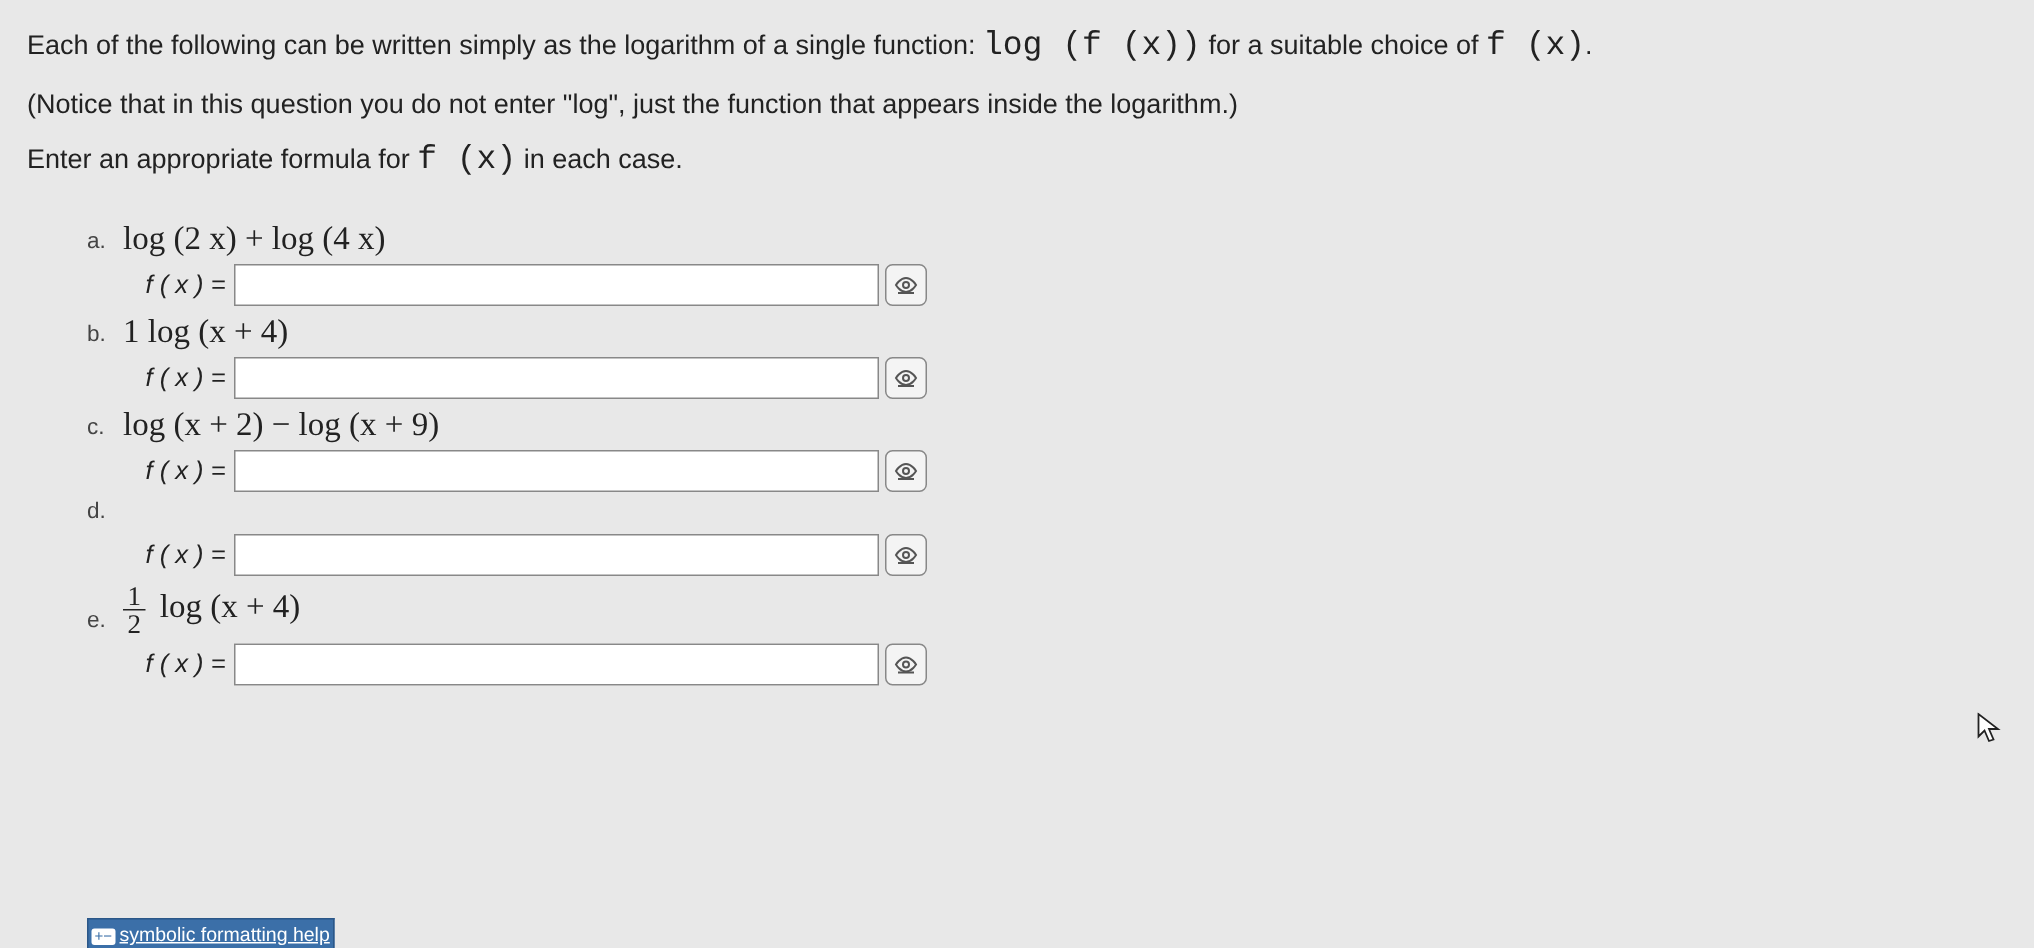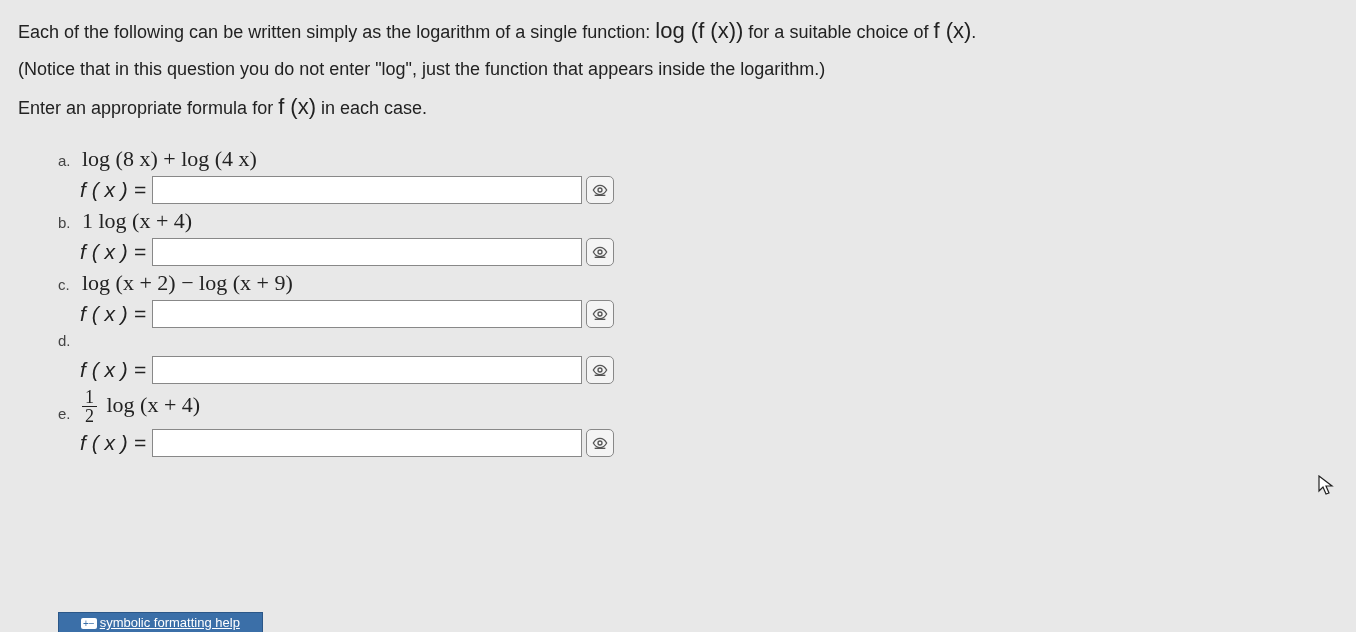--- a/index.html
+++ b/index.html
@@ -8,28 +8,28 @@
     background: #e8e8e8;
     width: 1356px;
     height: 632px;
     padding: 10px 18px;
     color: #222;
     font-size: 18px;
     position: relative;
     overflow: hidden;
   }
   .intro { line-height: 1.9; margin-bottom: 18px; }
-  .intro .math { font-family: Liberation Sans, sans-serif; font-size: 22px; }
+  .intro .math { font-family: Liberation Mono, monospace; font-size: 22px; }
   .items { padding-left: 40px; }
   .item { margin-bottom: 6px; }
   .row-label { display: flex; align-items: flex-end; gap: 6px; margin-bottom: 4px; }
   .part-letter { font-size: 15px; color: #444; padding-bottom: 3px; min-width: 18px; }
   .expr { font-family: 'Times New Roman', serif; font-size: 22px; }
   .answer-row { display: flex; align-items: center; gap: 6px; margin: 4px 0 4px 22px; }
-  .fx { font-family: Arial, sans-serif; font-size: 21px; font-style: italic; }
+  .fx { font-family: Arial, sans-serif; font-size: 17px; font-style: italic; margin-left: 17px; }
   .input-wrap { display: inline-flex; align-items: stretch; }
   input[type="text"] {
     width: 430px;
     height: 28px;
     border: 1px solid #888;
     background: #fff;
     padding: 2px 6px;
     font-size: 15px;
   }
   .preview-btn {
@@ -56,21 +56,21 @@
   }
   .frac .num { border-bottom: 1px solid #222; padding: 0 3px; }
   .frac .den { padding: 0 3px; }
   .help-link {
     position: absolute;
     left: 58px;
     bottom: 0;
     background: #3b6fa8;
     color: #fff;
     font-size: 13px;
-    padding: 2px 22px;
+    padding: 2px 2px;
     border: 1px solid #2b5788;
     border-bottom: none;
     text-decoration: underline;
     cursor: pointer;
   }
   .help-link .pm {
     display: inline-block;
     background: #fff;
     color: #3b6fa8;
     font-size: 10px;
@@ -103,21 +103,21 @@
     <span class="math">f (x)</span>
     <span> in each case.</span>
   </div>
 </div>
 
 <div class="items">
 
   <div class="item">
     <div class="row-label">
       <span class="part-letter">a.</span>
-      <span class="expr">log (8 x) + log (4 x)</span>
+      <span class="expr">log (2 x) + log (4 x)</span>
     </div>
     <div class="answer-row">
       <span class="fx">f ( x ) =</span>
       <span class="input-wrap">
         <input type="text" value="" style="">
         <span class="preview-btn" title="Preview">
           <svg viewBox="0 0 24 24">
               <path fill="none" stroke="#555" stroke-width="2" d="M2 12s4-7 10-7 10 7 10 7-4 7-10 7S2 12 2 12z"></path>
               <circle cx="12" cy="12" r="3" fill="none" stroke="#555" stroke-width="2"></circle>
               <path stroke="#555" stroke-width="2" d="M4 20h16"></path>

